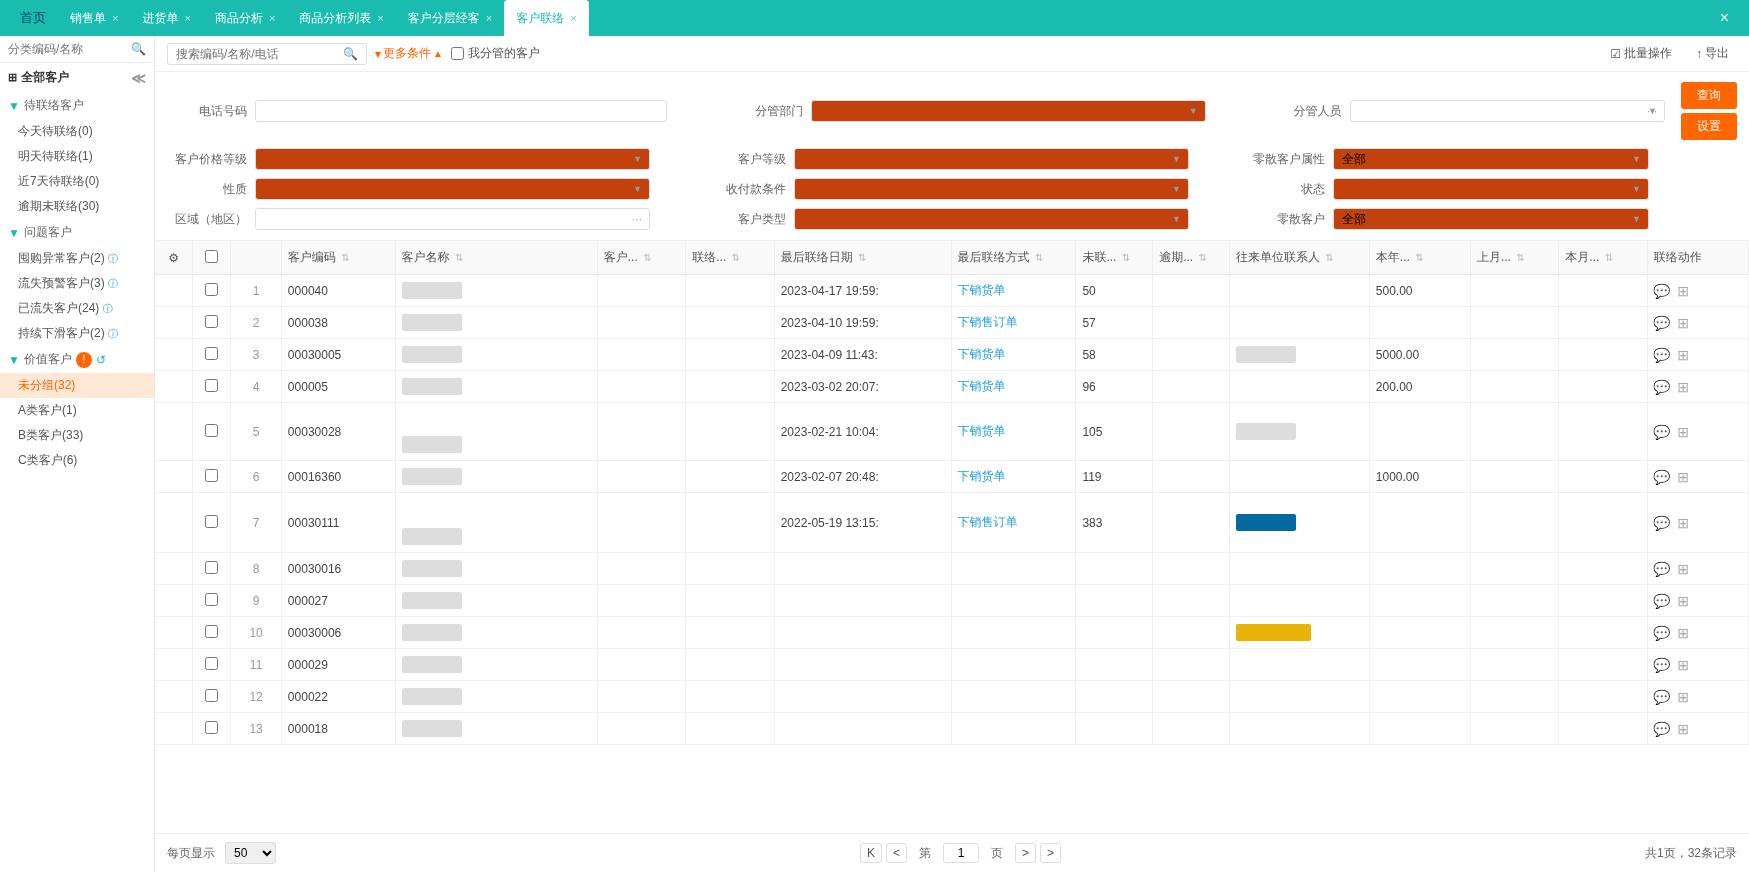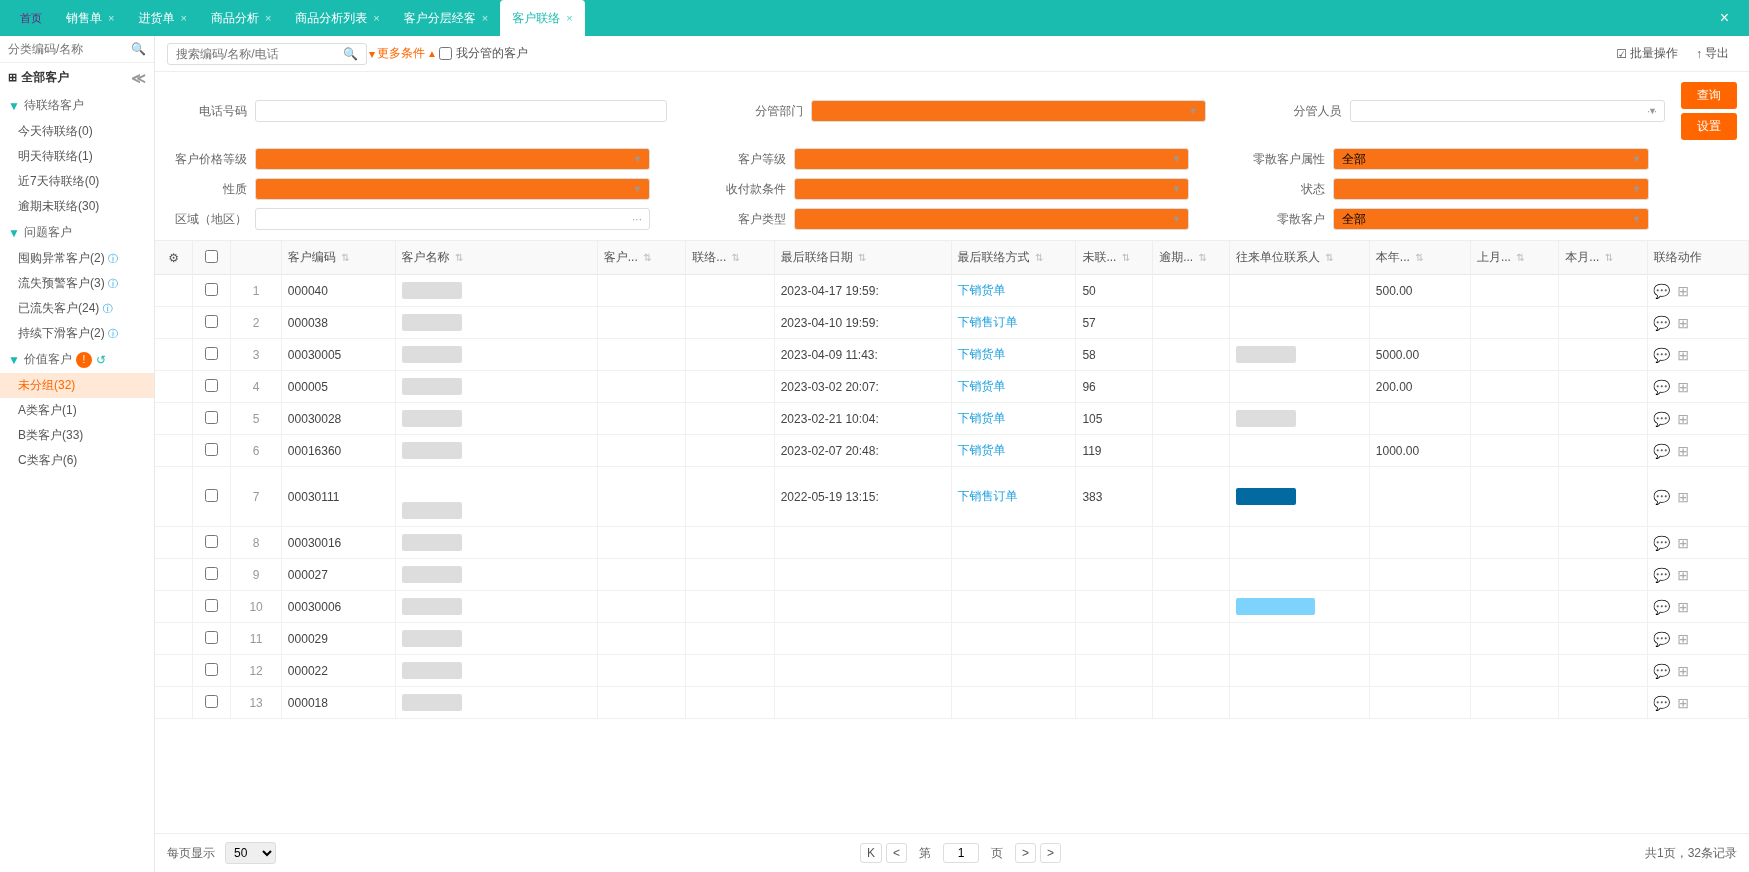--- a/index.html
+++ b/index.html
@@ -29,23 +29,23 @@
       color: #1abcb0;
       border-radius: 4px 4px 0 0;
     }
     .top-nav .nav-item .close-x {
       margin-left: 6px;
       font-size: 11px;
       opacity: 0.7;
     }
     .top-nav .home-item {
       padding: 0 12px;
-      color: #701a75;
-      cursor: pointer;
-      font-size: 11px;
+      color: #0c4a6e;
+      cursor: pointer;
+      font-size: 13px;
       text-align: center;
     }
     .top-nav-spacer { flex: 1; }
     .top-nav .window-close {
       padding: 0 12px;
       color: white;
       cursor: pointer;
       font-size: 16px;
     }
 
@@ -116,21 +116,21 @@
       overflow: hidden;
     }
 
     
     .filter-bar {
       background: white;
       border-bottom: 1px solid #eee;
       padding: 6px 12px;
       display: flex;
       align-items: center;
-      gap: 2px;
+      gap: 8px;
     }
     .filter-search-box {
       display: flex;
       align-items: center;
       border: 1px solid #ddd;
       border-radius: 3px;
       padding: 3px 8px;
       width: 200px;
     }
     .filter-search-box input {
@@ -191,21 +191,21 @@
     .filter-select-wrap {
       flex: 1;
       position: relative;
     }
     .filter-select-wrap select {
       width: 100%;
       border: 1px solid #ddd;
       border-radius: 3px;
       padding: 3px 8px;
       font-size: 12px;
-      background: #f97316;
+      background: #c2410c;
       appearance: none;
       outline: none;
     }
     .filter-select-wrap::after {
       content: '▼';
       position: absolute;
       right: 8px;
       top: 50%;
       transform: translateY(-50%);
       font-size: 9px;
@@ -660,21 +660,21 @@
         <span class="action-icon" title="联络">💬</span>
         <span class="action-icon" title="更多">⊞</span>
       </div>
     </td>
   </tr>
             <tr>
     <td class="col-check"></td>
     <td class="col-check"><input type="checkbox" style=""></td>
     <td class="col-index" style="text-align:center;color:#999;">5</td>
     <td class="col-code">00030028</td>
-    <td class="col-name"><span style="color:transparent;background:#ddd;border-radius:2px;min-width:60px;display:inline-block;">某贸易公司</span></td>
+    <td class="col-name"><span style="color:transparent;background:#ddd;border-radius:2px;min-width:60px;display:inline-block;margin-top:26px;">某贸易公司</span></td>
     <td class="col-type"></td>
     <td class="col-contact"></td>
     <td class="col-last-date">2023-02-21 10:04:</td>
     <td class="col-last-method"><a href="#" class="link-text">下销货单</a></td>
     <td class="col-uncontact">105</td>
     <td class="col-overdue"></td>
     <td class="col-contacts"><span style="color:transparent;background:#ddd;border-radius:2px;min-width:60px;display:inline-block;">某员</span></td>
     <td class="col-this-year"></td>
     <td class="col-last-month"></td>
     <td class="col-this-month"></td>
@@ -782,21 +782,21 @@
     <td class="col-check"><input type="checkbox" style=""></td>
     <td class="col-index" style="text-align:center;color:#999;">10</td>
     <td class="col-code">00030006</td>
     <td class="col-name"><span style="color:transparent;background:#ddd;border-radius:2px;min-width:60px;display:inline-block;">某客户</span></td>
     <td class="col-type"></td>
     <td class="col-contact"></td>
     <td class="col-last-date"></td>
     <td class="col-last-method"></td>
     <td class="col-uncontact"></td>
     <td class="col-overdue"></td>
-    <td class="col-contacts"><span style="color:transparent;background:#7dd3fc;border-radius:2px;min-width:60px;display:inline-block;font-family:Liberation Mono, monospace;">某联系人 某人</span></td>
+    <td class="col-contacts"><span style="color:transparent;background:#eab308;border-radius:2px;min-width:60px;display:inline-block;">某联系人 某人</span></td>
     <td class="col-this-year"></td>
     <td class="col-last-month"></td>
     <td class="col-this-month"></td>
     <td class="col-actions">
       <div class="action-icons">
         <span class="action-icon" title="联络">💬</span>
         <span class="action-icon" title="更多">⊞</span>
       </div>
     </td>
   </tr>

